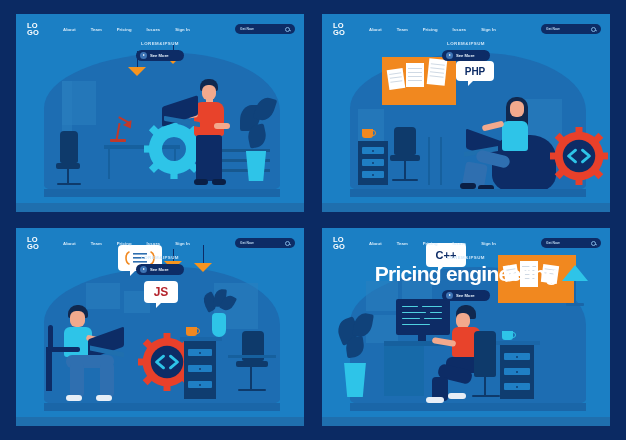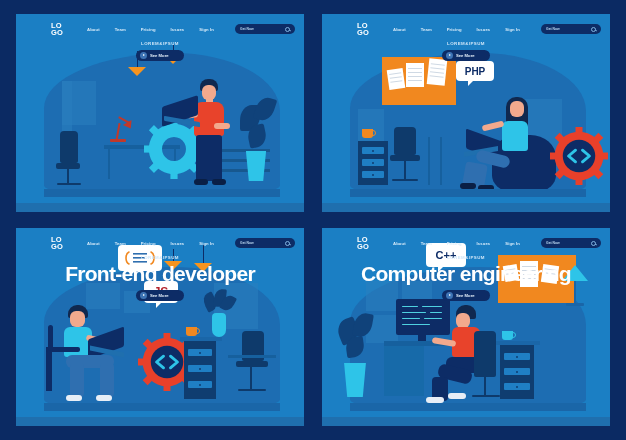--- a/index.html
+++ b/index.html
@@ -46,21 +46,20 @@
     align-items: center;
     padding: 4px 9px 0 11px;
   }
   .logo {
     color: #ffffff;
     font-weight: bold;
     font-size: 7.5px;
     line-height: 7.5px;
     letter-spacing: .2px;
     flex: 0 0 auto;
-    margin-left: 24px;
   }
   .logo span { display: block; }
   .navlinks {
     display: flex;
     gap: 15px;
     margin-left: 24px;
     flex: 1 1 auto;
   }
   .navlink {
     color: #d9ecfa;
@@ -577,21 +576,20 @@
           <div class="navlink">Issues</div>
           <div class="navlink">Sign In</div>
         </div>
         <div class="searchpill">
           <span class="pill-label">Get Now</span>
           <span class="mag"></span>
         </div>
       </div>
 
       <div class="kicker">LOREM&amp;IPSUM</div>
-      <div class="title">Front-end developer</div>
       <div class="seemore">
         <span class="play"></span>
         <span class="seemore-label">See More</span>
       </div>
     </div>
     <div class="card-footer"></div>
   </div>
 
   <div class="card">
     <div class="card-top">
@@ -688,21 +686,21 @@
           <div class="navlink">Issues</div>
           <div class="navlink">Sign In</div>
         </div>
         <div class="searchpill">
           <span class="pill-label">Get Now</span>
           <span class="mag"></span>
         </div>
       </div>
 
       <div class="kicker">LOREM&amp;IPSUM</div>
-      <div class="title">Computer engineering</div>
+      <div class="title">Pricing engineering</div>
       <div class="seemore">
         <span class="play"></span>
         <span class="seemore-label">See More</span>
       </div>
     </div>
     <div class="card-footer"></div>
   </div>
 
 </div>
 

